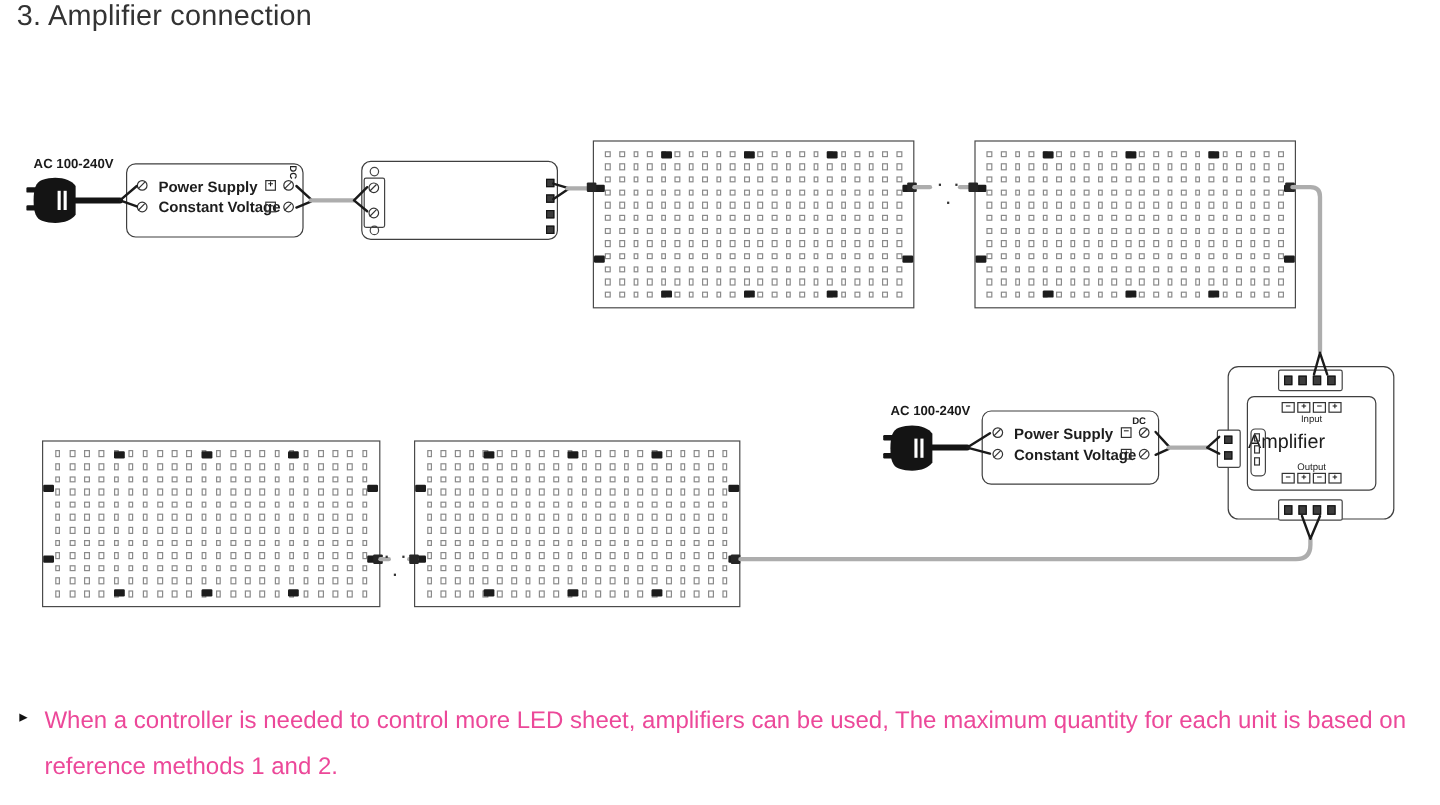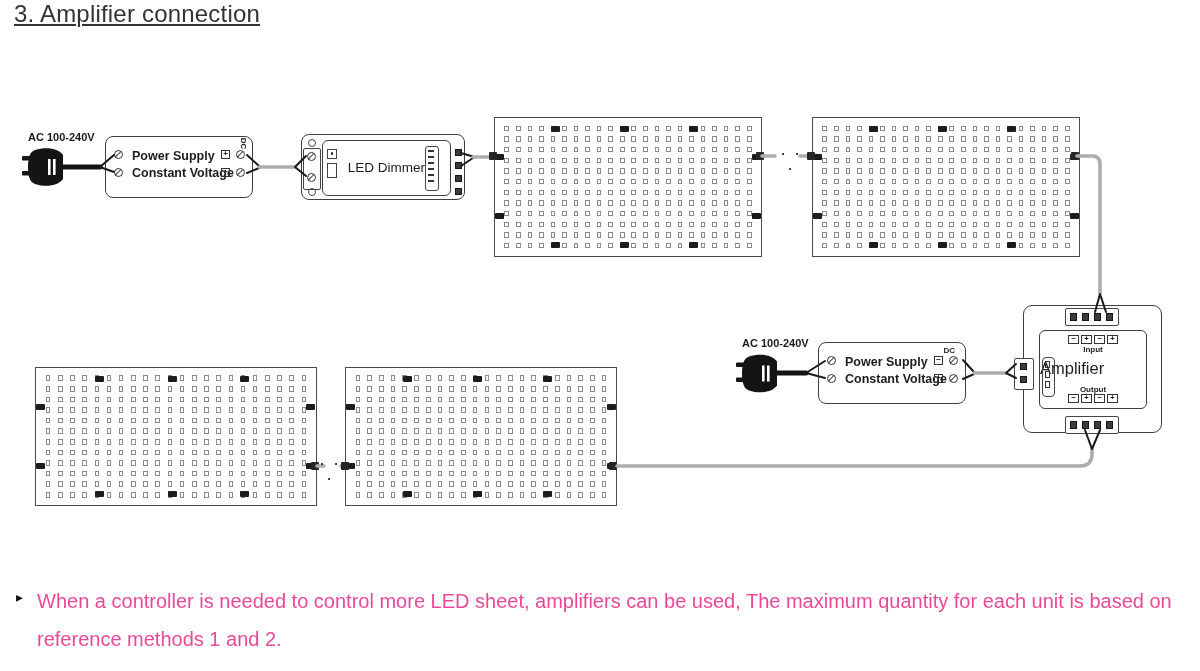--- a/index.html
+++ b/index.html
@@ -1,21 +1,21 @@
 <!DOCTYPE html>
 <html style="--wire: #adadad; --outline: #3f3f3f; --led-cell: #8a8a8a; --ic: #1c1c1c; --text: #222222;"><head>
 <meta charset="utf-8">
 <style>
   html,body{margin:0;padding:0;background:#fff;}
   #stage{position:relative;width:1200px;height:671px;background:#fff;overflow:hidden;
          font-family:"Liberation Sans", sans-serif;color:var(--text,#222);}
   .abs{position:absolute;}
 
   
-  #title{left:14px;top:0px;font-size:24px;color:#333;letter-spacing:.2px;text-decoration:underline;}
+  #title{left:14px;top:0px;font-size:24px;color:#333;letter-spacing:.2px;}
   #caption{left:16px;top:582px;width:1166px;display:flex;gap:14px;}
   #caption .bullet{font-size:14px;color:#111;margin-top:7px;flex:0 0 auto;}
   #caption .cap-text{font-size:20px;line-height:38px;color:#ec4899;width:1150px;}
 
   
   .box{position:absolute;background:#fff;border:1.6px solid #3f3f3f;border-radius:8px;box-sizing:border-box;}
 
   
   .psu{width:148px;height:62px;}
   .psu .screw{position:absolute;width:9px;height:9px;border:1.4px solid #333;border-radius:50%;box-sizing:border-box;}
@@ -50,21 +50,21 @@
   .led-grid .cell{width:4.6px;height:5.6px;border:1px solid var(--led-cell,#8a8a8a);background:#fff;box-sizing:border-box;display:block;}
   .sheet .ic{position:absolute;width:9px;height:6px;background:var(--ic,#1c1c1c);border-radius:1px;display:block;}
 
   
   #amp{left:1023px;top:305px;width:139px;height:128px;border-radius:9px;}
   #amp .inner{position:absolute;left:15px;top:24px;width:108px;height:79px;border:1.5px solid #3f3f3f;border-radius:6px;box-sizing:border-box;}
   .t-block{position:absolute;width:52px;height:16px;border:1.2px solid #444;border-radius:2px;background:#fff;}
   .sign-row{position:absolute;left:0;width:100%;display:flex;justify-content:center;gap:2px;}
   .sign-row .sb{width:11px;height:9px;border:1.1px solid #333;box-sizing:border-box;font-size:7.5px;font-weight:700;
                 line-height:6.5px;text-align:center;color:#111;}
-  .io-label{position:absolute;left:0;width:100%;text-align:center;font-size:8px;font-weight:700;color:#222;}
+  .io-label{position:absolute;left:0;width:100%;text-align:center;font-size:8px;font-weight:400;color:#222;}
   #amp-label{position:absolute;left:0;top:28px;width:100%;text-align:left;font-size:16.5px;color:#1d1d1d;}
   .amp-strip{position:absolute;left:2px;top:26px;width:11px;height:38px;border:1.1px solid #444;border-radius:4px;}
   .amp-strip i{position:absolute;left:2px;width:5px;height:7px;border:1px solid #333;box-sizing:border-box;}
   #amp-left-block{position:absolute;left:-10px;top:52px;width:18px;height:30px;border:1.2px solid #444;border-radius:2px;background:#fff;}
 
   
   #overlay{position:absolute;left:0;top:0;z-index:6;pointer-events:none;}
   .wire{stroke:var(--wire,#adadad);stroke-width:3.6;fill:none;stroke-linecap:round;}
   .fork{stroke:#1a1a1a;stroke-width:2;fill:none;stroke-linecap:round;}
   .cable{stroke:#141414;stroke-width:5;fill:none;stroke-linecap:round;}
@@ -97,33 +97,20 @@
     <span class="screw" style="right:7px;top:31px;"></span>
     <span class="dc rot" style="right:2px;top:2px;">DC</span>
   </div>
 
   <div id="dimmer" class="box">
     <span class="mount" style="left:6px;top:4px;"></span>
     <span class="mount" style="left:6px;top:53px;"></span>
     <div class="d-tblock">
       <span class="screw" style="left:2.5px;top:3px;"></span>
       <span class="screw" style="left:2.5px;top:24px;"></span>
-    </div>
-    <div class="inner">
-      <span class="dot-btn"></span>
-      <span class="small-rect"></span>
-      <div class="label">LED Dimmer</div>
-      <div class="dip">
-        <i style="top:3px;"></i>
-          <i style="top:9px;"></i>
-          <i style="top:15px;"></i>
-          <i style="top:21px;"></i>
-          <i style="top:27px;"></i>
-          <i style="top:33px;"></i>
-      </div>
     </div>
     <div class="d-tcol">
       <span class="tsq" style="left:3px;top:2px;"></span>
       <span class="tsq" style="left:3px;top:15px;"></span>
       <span class="tsq" style="left:3px;top:28px;"></span>
       <span class="tsq" style="left:3px;top:41px;"></span>
     </div>
   </div>
 
   <div class="sheet" style="left:494px;top:117px;width:268px;height:140px;">

